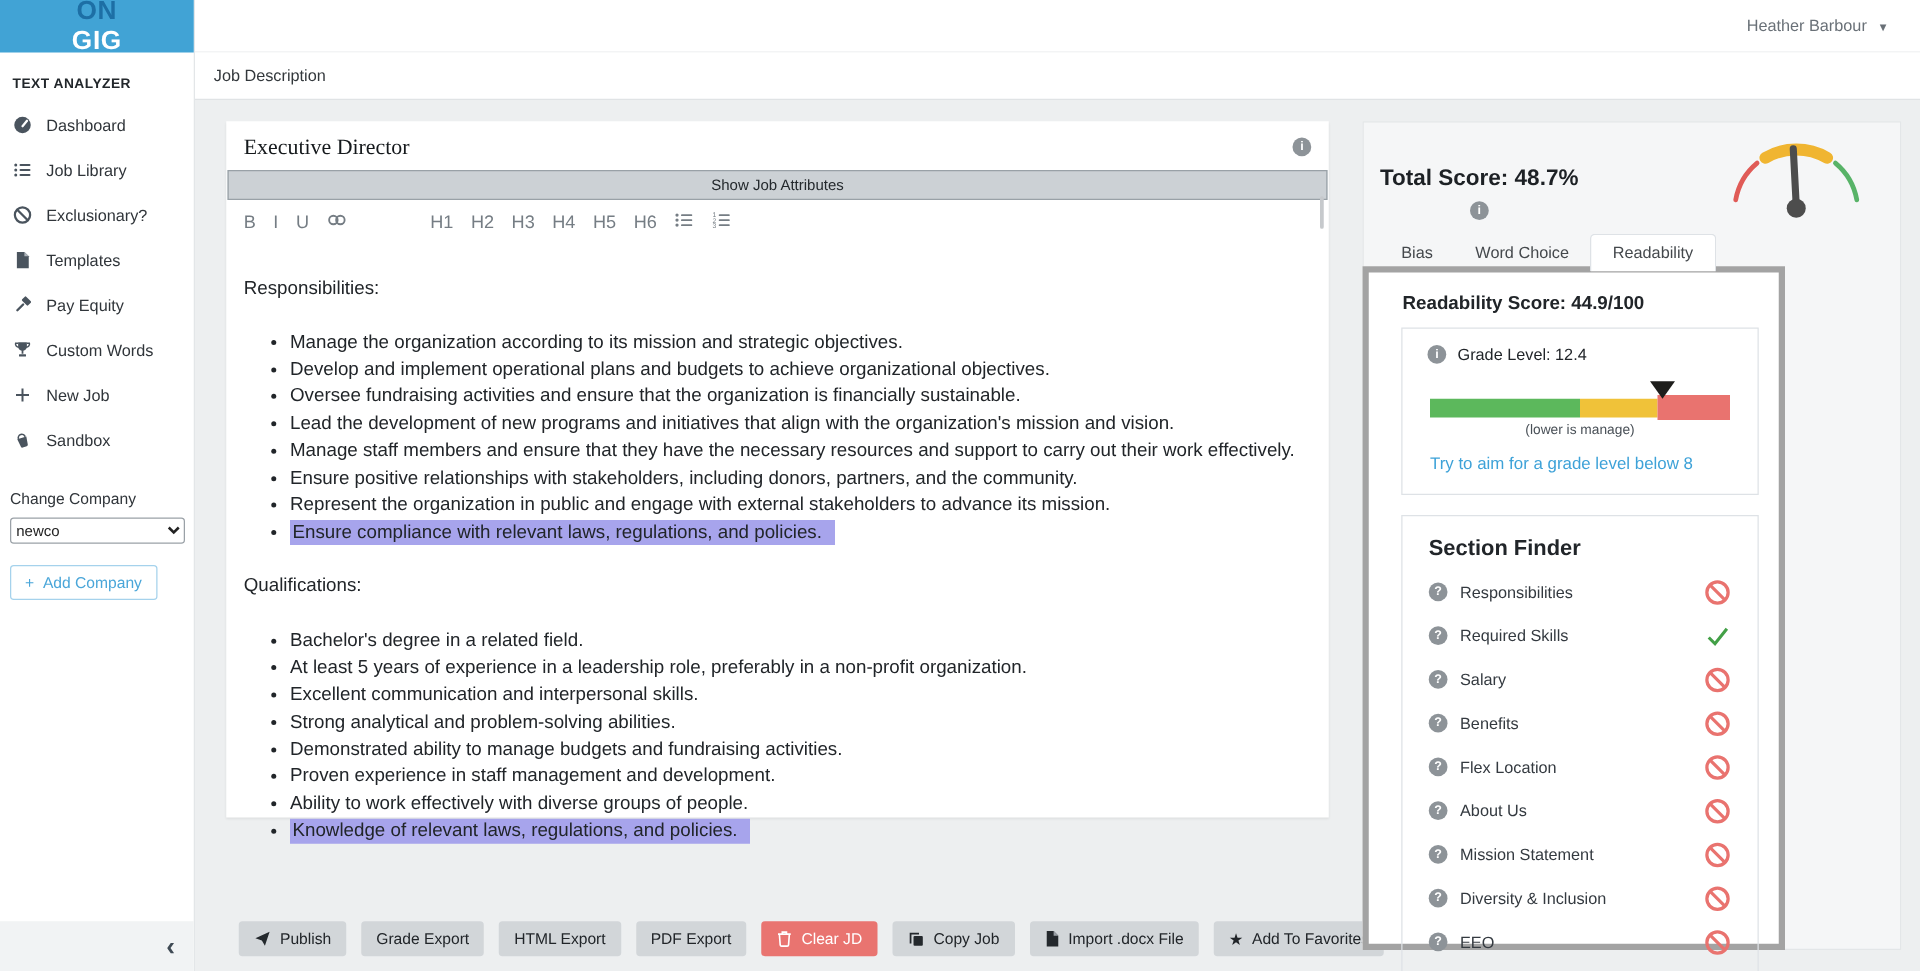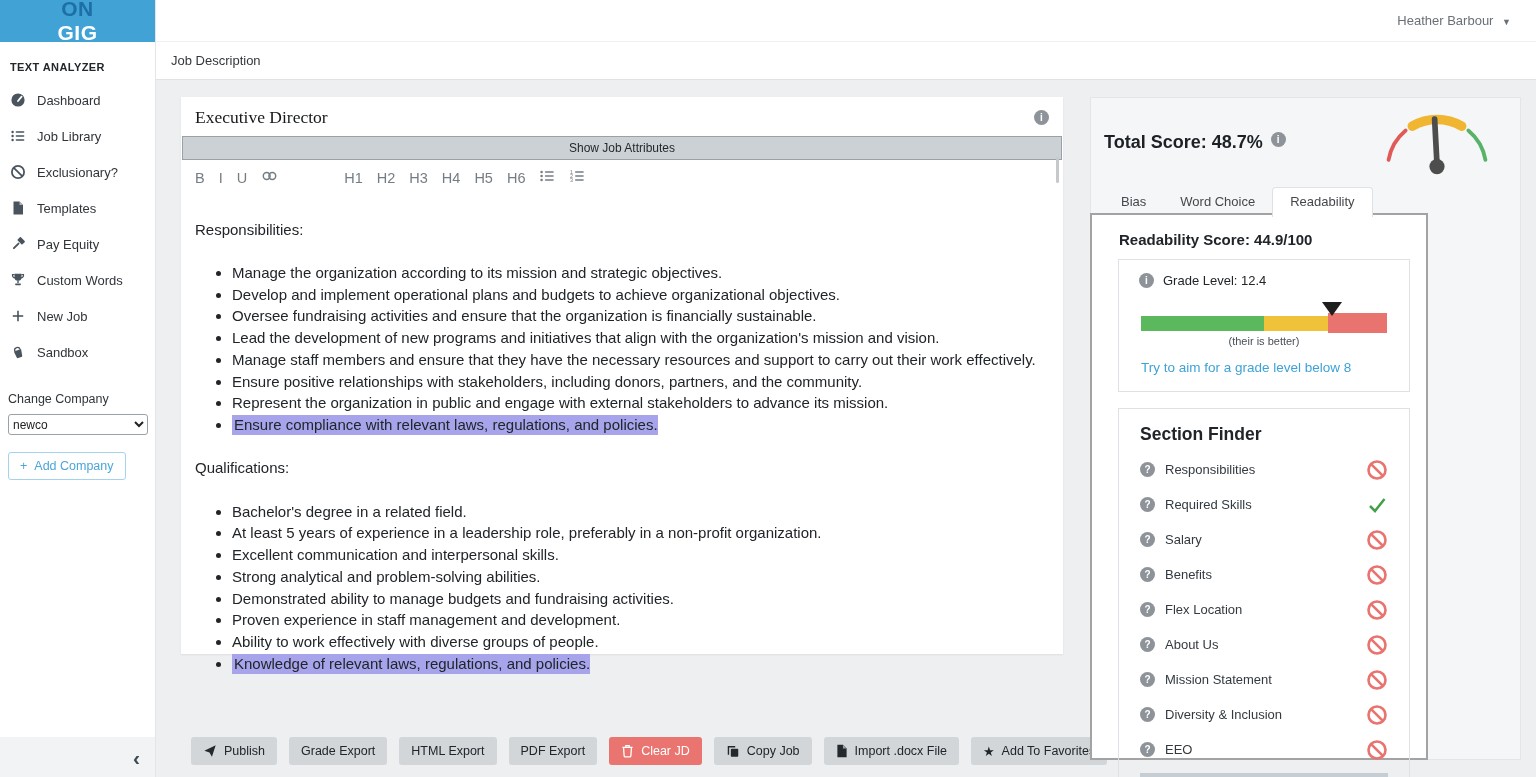--- a/index.html
+++ b/index.html
@@ -49,44 +49,44 @@
     display:flex; align-items:center; justify-content:center; font-size:12px; color:#24292d; cursor:pointer; }
   .editor-toolbar { position:relative; display:flex; align-items:center; gap:14px; padding:8px 14px 9px; color:#757d84; }
   .tb { font-size:14.5px; cursor:pointer; } .tb-h1 { margin-left:52px; }
   .tb-code { font-size:12.5px; letter-spacing:-1px; }
   .scroll-thumb { position:absolute; right:4px; top:-3px; width:3px; height:26px; background:#c6c9cc; border-radius:2px; }
   .editor-body { padding:1px 14px 0; font-size:15px; color:#212529; line-height:21.7px; }
   .editor-body p.intro { margin-top:6px; }
   .editor-body p.sec { margin-top:21.7px; }
   .editor-body ul { margin-top:21.7px; padding-left:37px; }
   .hl-pink { background:#f7d8d5; padding:1px 5px 2px 2px; }
-  .hl-purple { background:#a7a4ec; padding:1px 0 2px 2px; }
+  .hl-purple { background:#a7a4ec; padding:1px 10px 2px 2px; }
 
   
   .actions-bar { position:absolute; left:35px; top:657px; display:flex; gap:12px; }
   .act-btn { background:#d2d6d9; border:none; border-radius:3px; height:28px; padding:0 12px;
     display:flex; align-items:center; gap:7px; font-size:12.5px; color:#212529; cursor:pointer;
     font-family:inherit;text-align:center; }
   .act-btn .ic { display:flex; }
   .act-btn.danger { background:#e97470; color:#fff; }
   .star-glyph { font-size:13px; line-height:1; }
 
   
   .score-panel { position:absolute; left:934px; top:17px; width:431px; height:663px;
     background:#f5f6f7; border:1px solid #e3e6e8; }
   .total-row { display:flex; justify-content:space-between; padding:4px 24px 0 13px; }
   .total-score { margin-top:30px; font-size:18px; font-weight:700; color:#1d2125;
-    display:flex; gap:8px; }
+    display:flex; align-items:center; gap:8px;flex-direction:column; }
   .gauge { width:118px; height:76px; }
   .tabs { position:absolute; left:13px; top:89px; display:flex; align-items:flex-end; z-index:3; }
   .tab { font-size:13px; color:#44484c; padding:6px 17px 7px; cursor:pointer; }
   .tab.active { background:#fff; border:1px solid #dee2e6; border-bottom:none;
     border-radius:4px 4px 0 0; margin-bottom:-1px; padding-bottom:8px; }
   .tab-panel { position:absolute; left:-1px; top:115px; width:338px; bottom:-1px;
-    background:#fff; border:2px solid #a3a3a3; }
+    background:#fff; border:5px solid #a3a3a3; }
   .read-head { margin:16px 0 0 27px; font-size:15px; font-weight:700; color:#212529; }
   .grade-box { margin:11px 16px 0 26px; border:1px solid #dee2e6; padding:13px 20px 15px; }
   .grade-row { display:flex; align-items:center; gap:9px; font-size:13px; color:#212529; }
   .bar-wrap { position:relative; margin:25px 2px 0; height:20px; display:flex; align-items:center; }
   .bar-wrap .seg { height:15px; }
   .bar-wrap .seg.bad { height:20px; }
   .bar-marker { position:absolute; top:-11px; transform:translateX(-50%); width:0; height:0;
     border-left:10px solid transparent; border-right:10px solid transparent; border-top:14px solid #1e1e1c; }
   .bar-note { text-align:center; font-size:11px; color:#495057; margin-top:2px; }
   .tip-link { display:inline-block; margin:13px 0 1px 2px; font-size:13.5px; color:#3ea2d8;
@@ -364,21 +364,21 @@
             <div class="grade-row">
               <span class="circ">i</span>
               <span>Grade Level: 12.4</span>
             </div>
             <div class="bar-wrap">
                 <div class="seg good" style="width:50%;background:#5cb85c"></div>
                 <div class="seg ok" style="width:26%;background:#f0c239"></div>
                 <div class="seg bad" style="width:24%;background:#e9736f"></div>
                 <div class="bar-marker" style="left:77.5%"></div>
               </div>
-            <div class="bar-note">(their is better)</div>
+            <div class="bar-note">(lower is manage)</div>
             <a class="tip-link">Try to aim for a grade level below 8</a>
           </div>
           <div class="section-box">
             <div class="sf-head">Section Finder</div>
             <div>
                 <div class="sf-row">
      <span class="circ">?</span>
      <span class="sf-label">Responsibilities</span>
      <span class="sf-status">
                     <svg width="22" height="22" viewBox="0 0 22 22">

